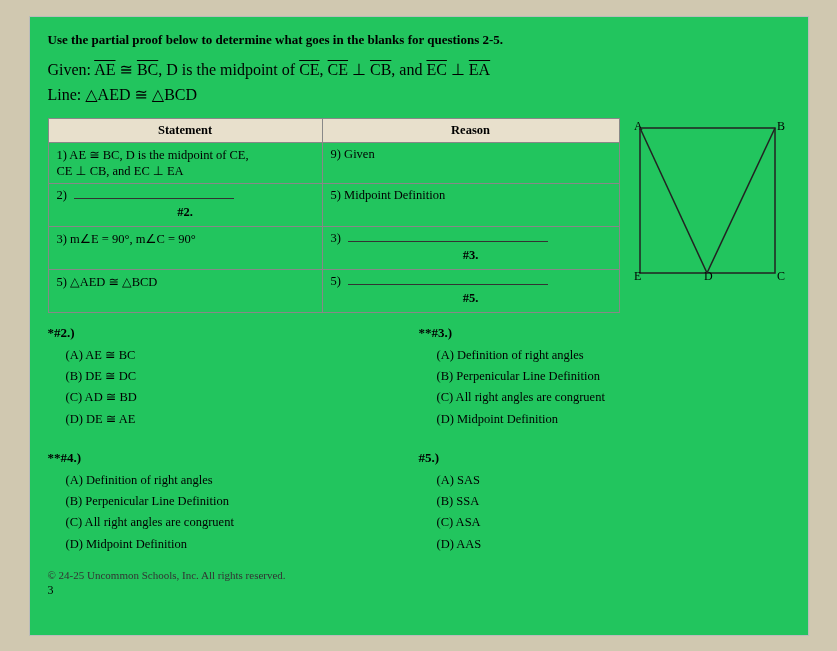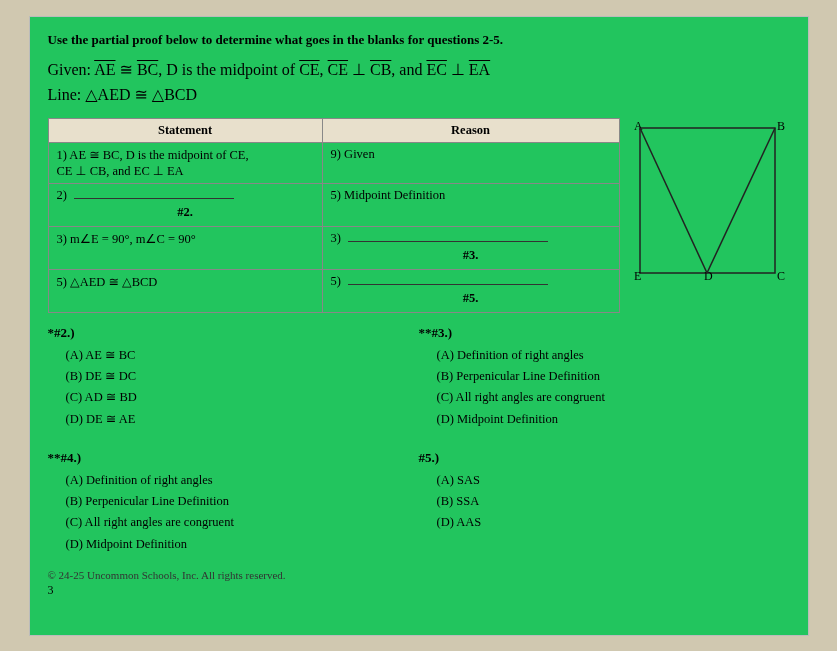--- a/index.html
+++ b/index.html
@@ -237,20 +237,21 @@
       <div class="mc-option">(A) Definition of right angles</div>
       <div class="mc-option">(B) Perpenicular Line Definition</div>
       <div class="mc-option">(C) All right angles are congruent</div>
       <div class="mc-option">(D) Midpoint Definition</div>
     </div>
 
     <div class="mc-col">
       <div class="mc-question-label">#5.)</div>
       <div class="mc-option">(A) SAS</div>
       <div class="mc-option">(B) SSA</div>
+      <div class="mc-option">(C) ASA</div>
       <div class="mc-option">(D) AAS</div>
     </div>
   </div>
 
   <div class="footer">© 24-25 Uncommon Schools, Inc.  All rights reserved.</div>
   <div class="page-num">3</div>
 
 </div>
 
 </body></html>

